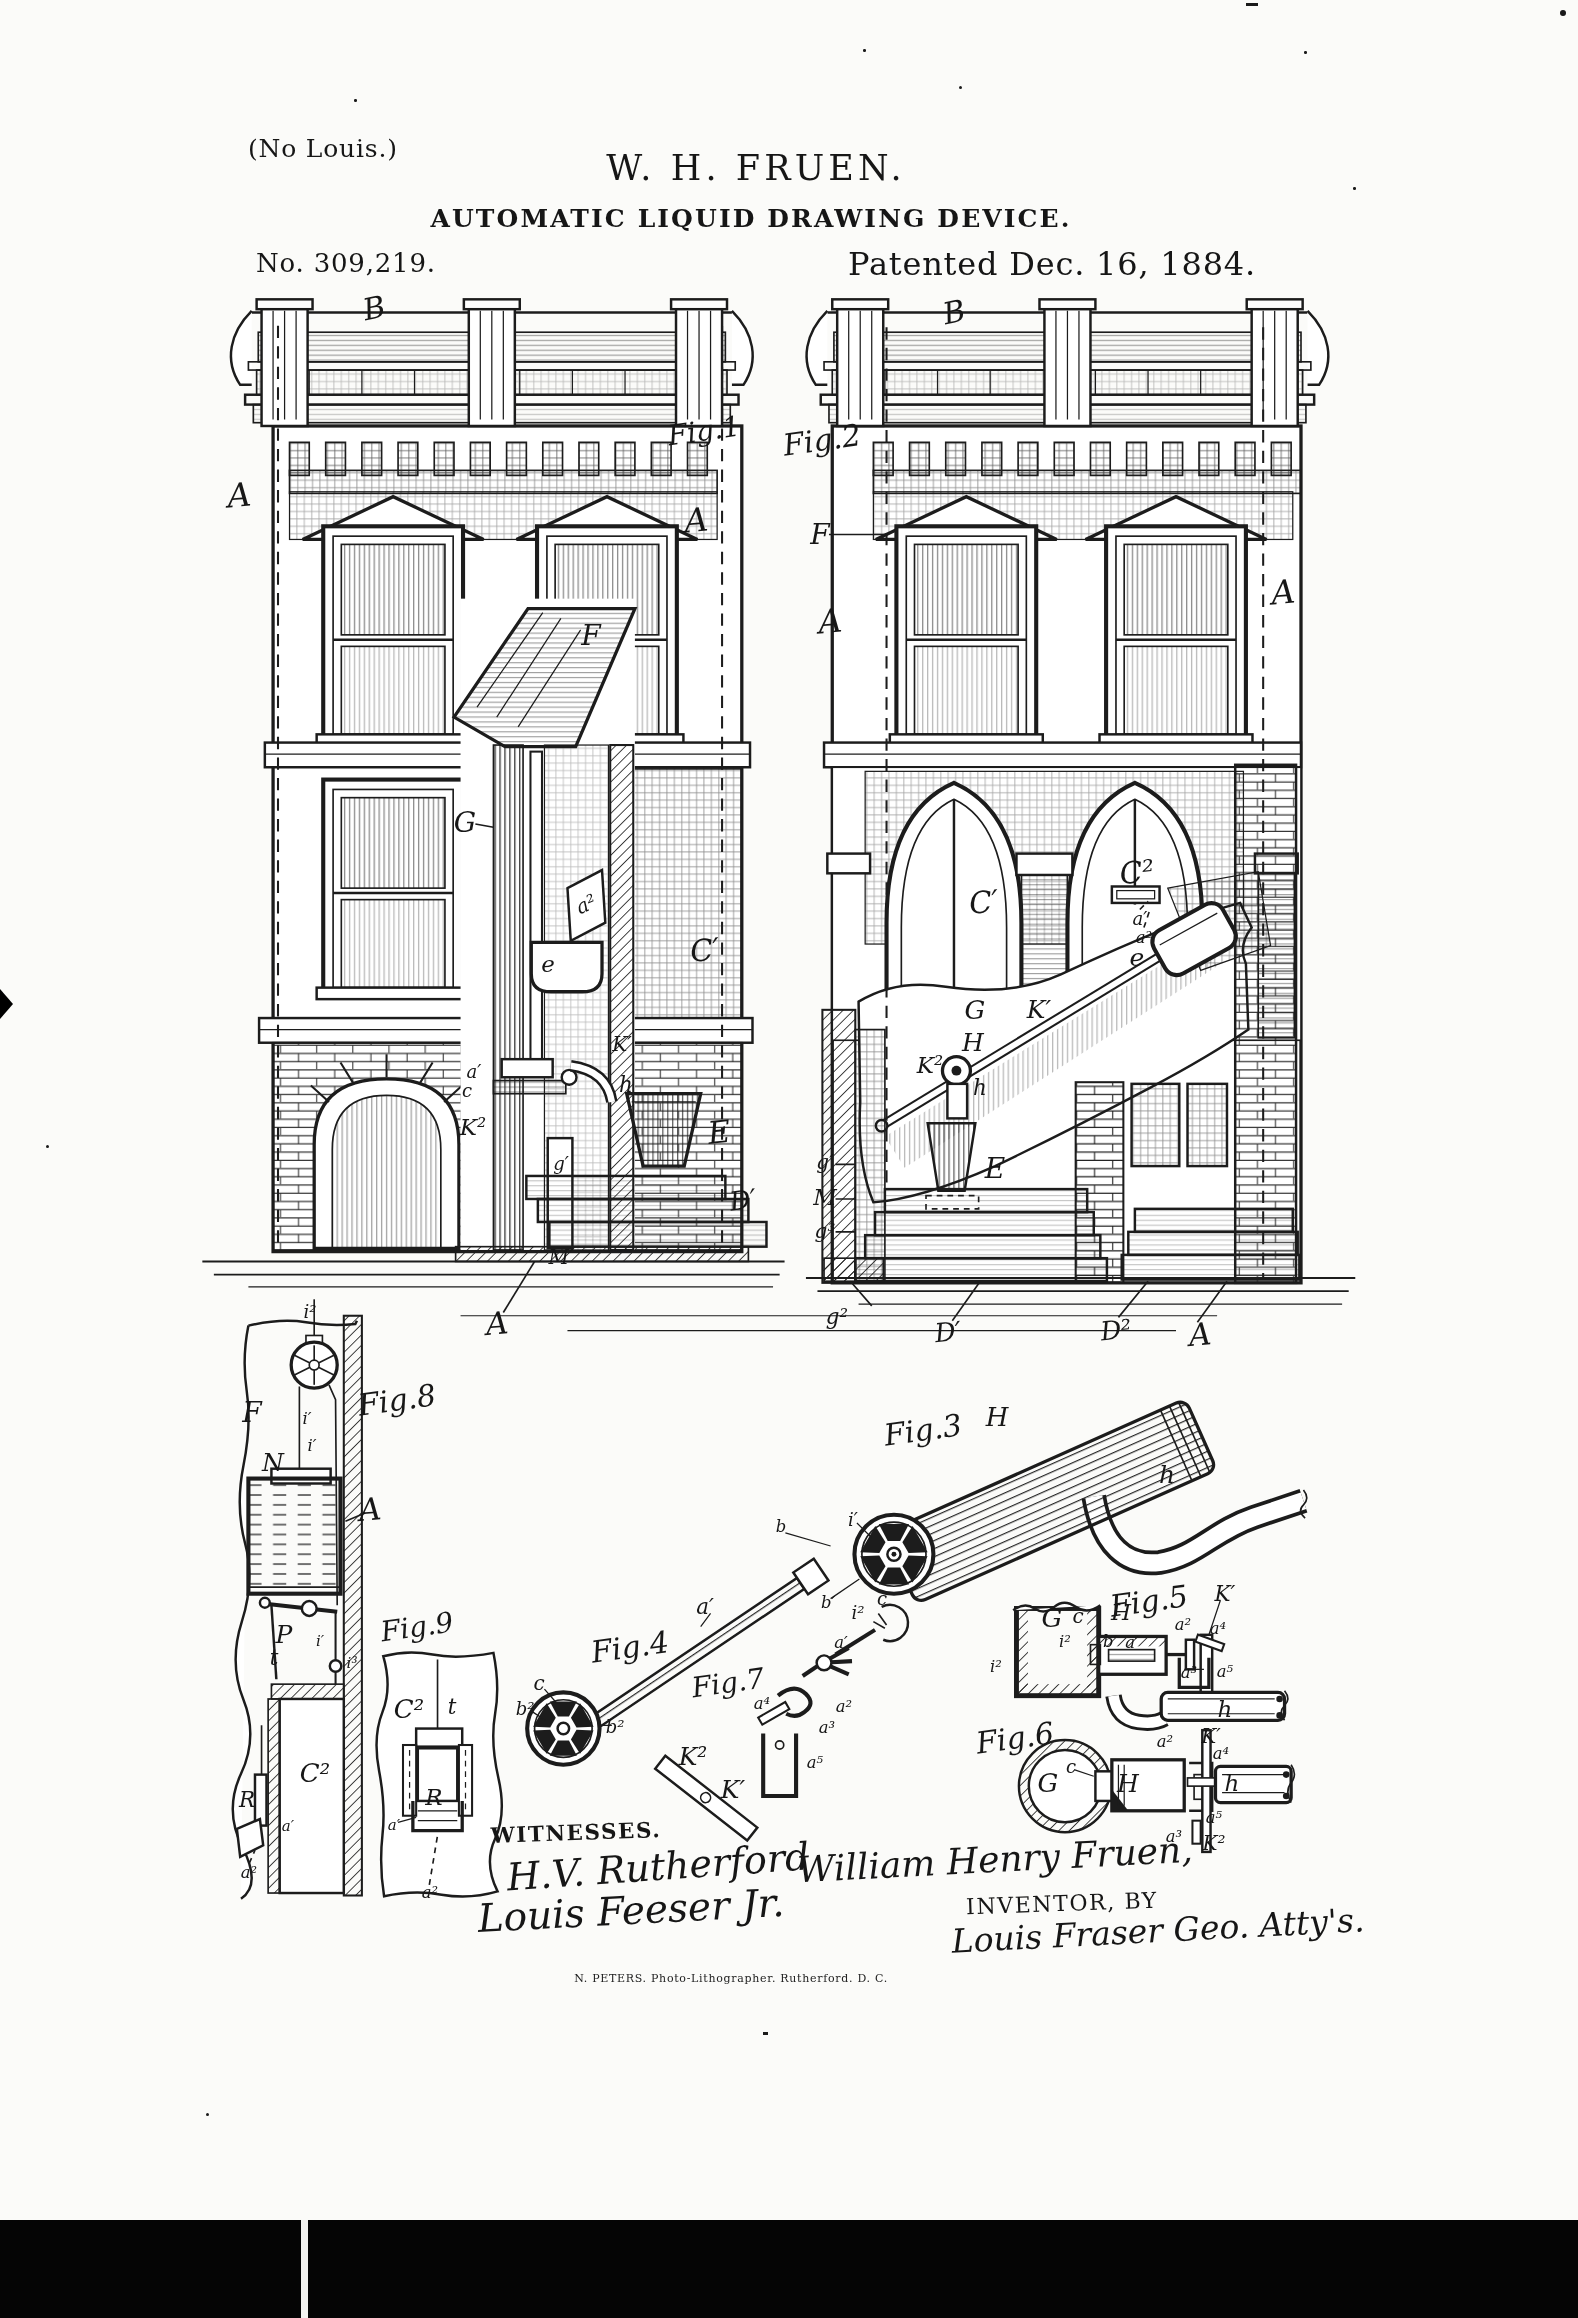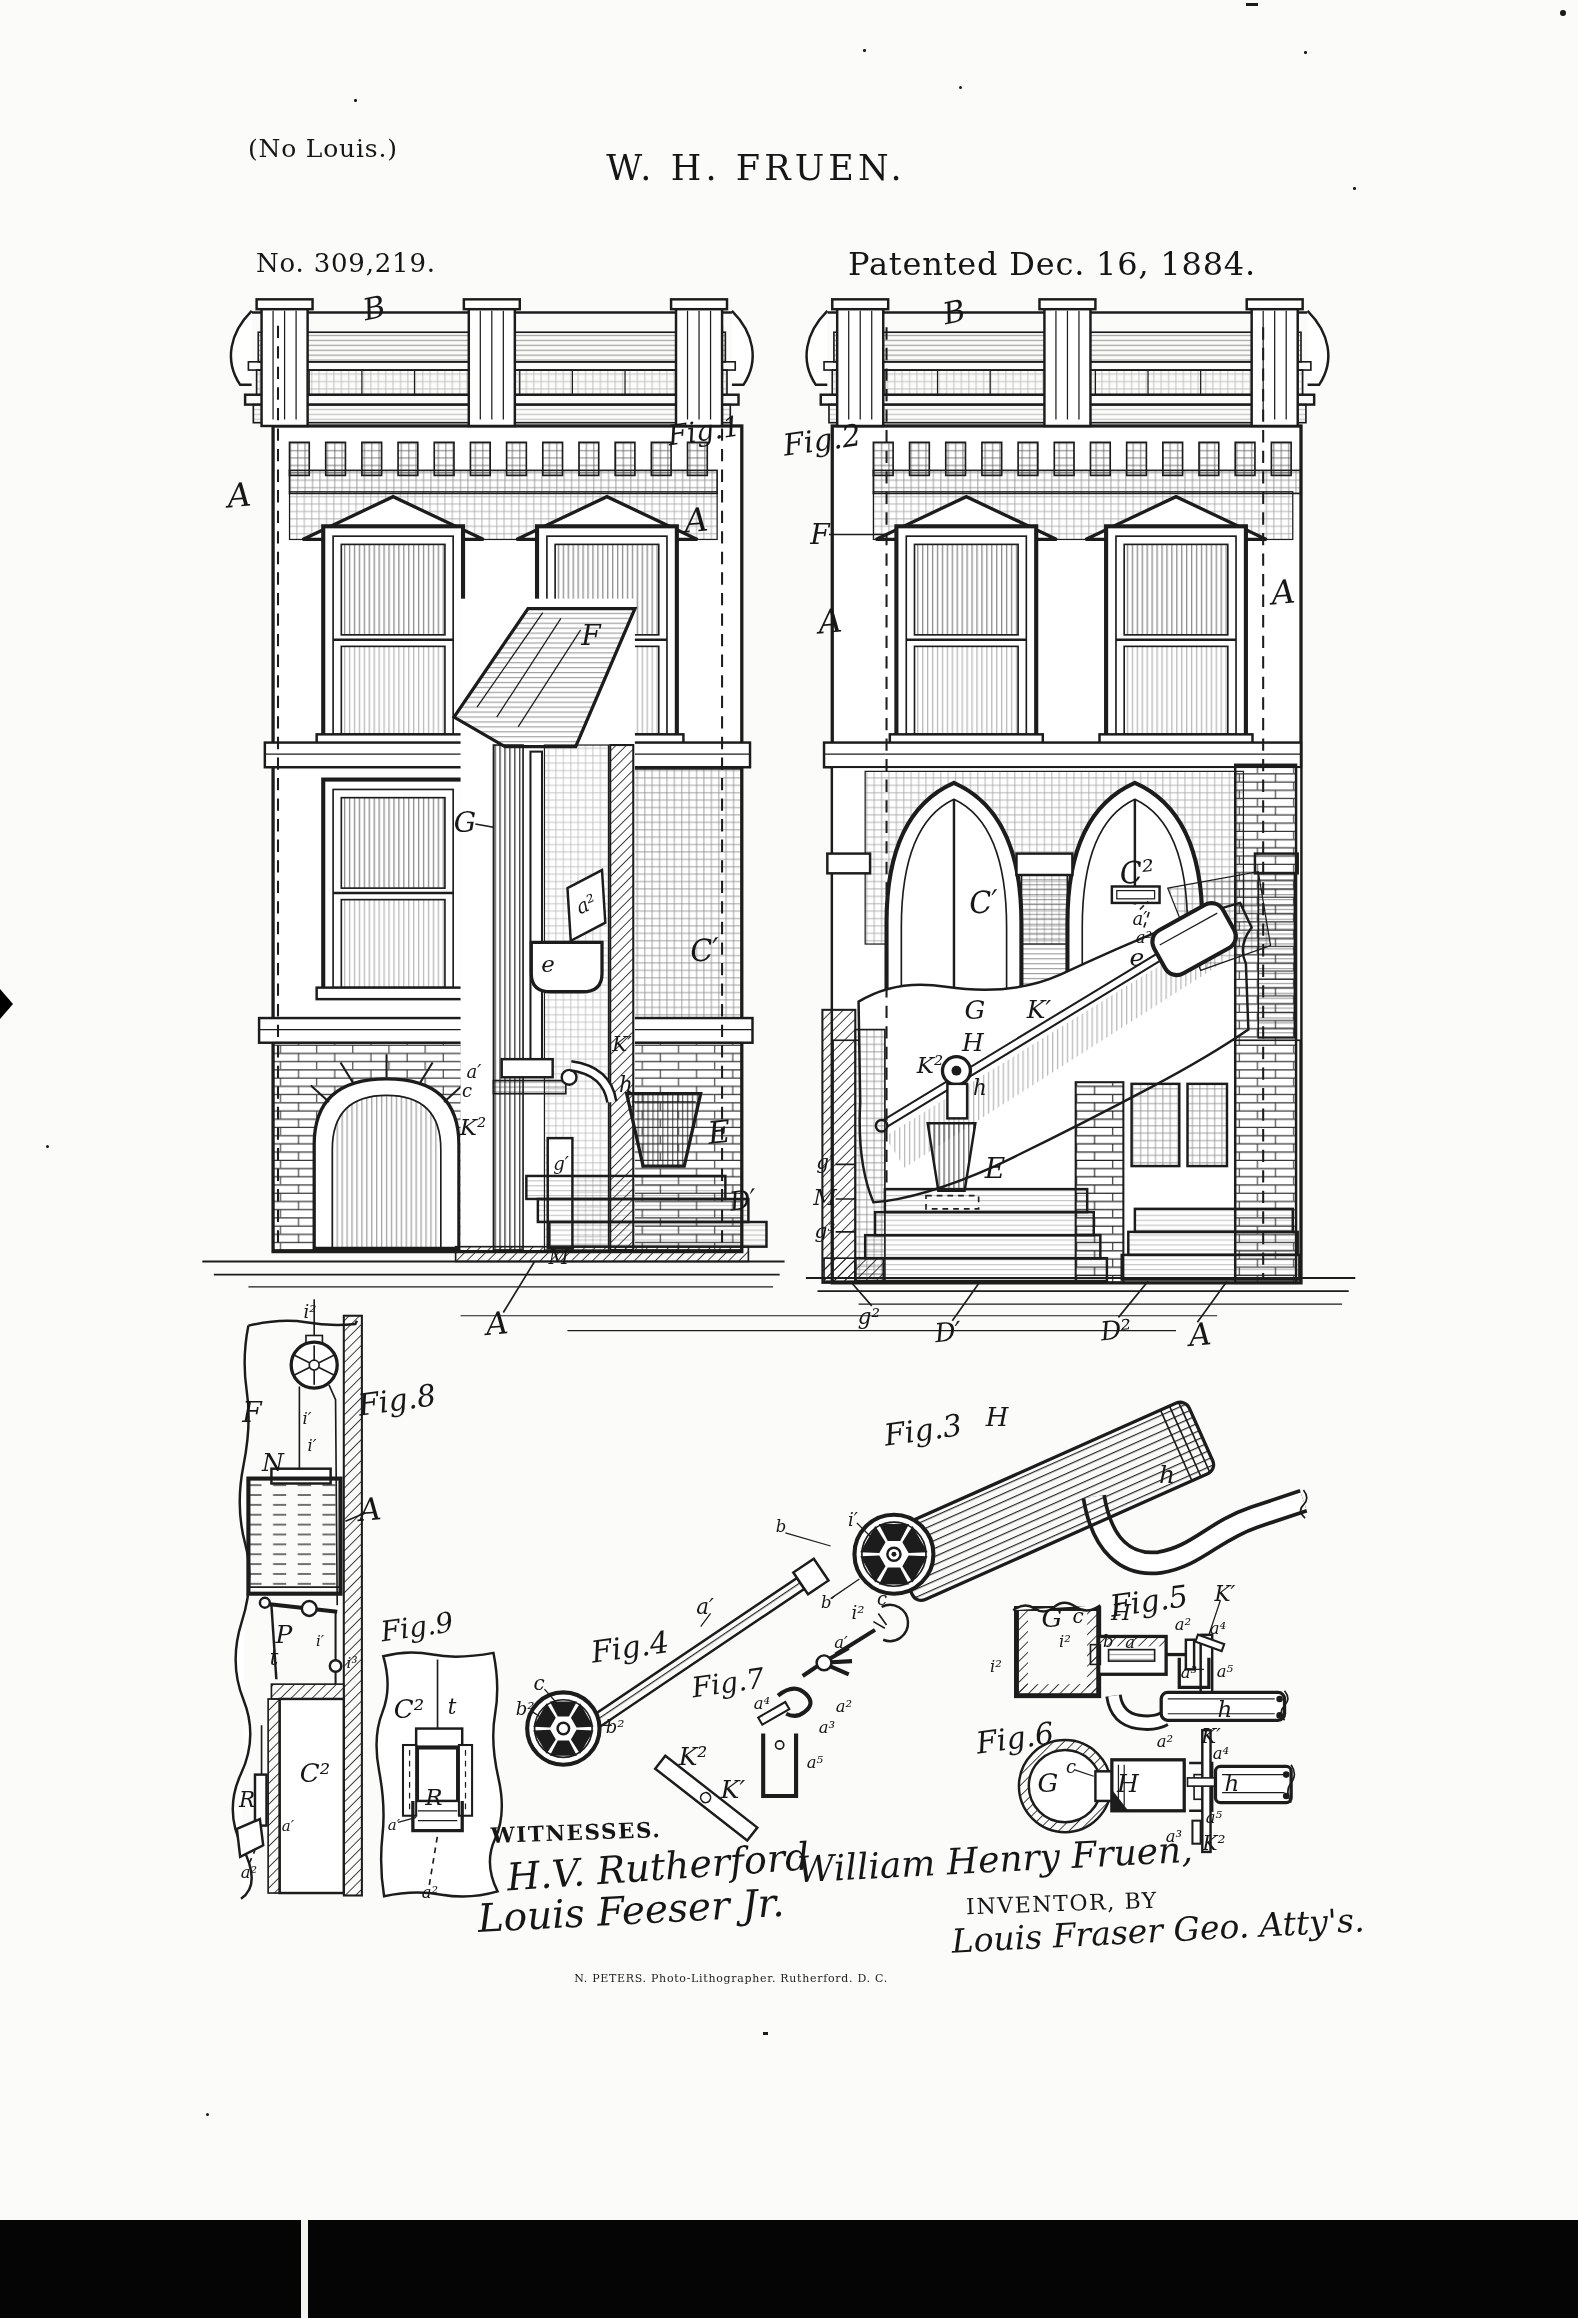--- a/index.html
+++ b/index.html
@@ -28,20 +28,21 @@
   .edgearrow{position:absolute;left:0;top:989px;width:0;height:0;
       border-top:15.6px solid transparent;border-bottom:15.6px solid transparent;border-left:13px solid #000;}
 </style>
 </head>
 <body>
 
 <div class="page">
 
   <div class="txt" style="left:248px;top:136px;font-size:25px;letter-spacing:0.8px;">(No Louis.)</div>
   <div class="txt ctr" style="left:756px;top:151px;font-size:35px;font-weight:normal;letter-spacing:4.1px;">W. H. FRUEN.</div>
+  <div class="txt ctr" style="left:751px;top:206px;font-size:25px;font-weight:bold;letter-spacing:2.1px;">AUTOMATIC LIQUID DRAWING DEVICE.</div>
   <div class="txt" style="left:256px;top:250px;font-size:26px;letter-spacing:0.8px;">No. 309,219.</div>
   <div class="txt ctr" style="left:1052px;top:248px;font-size:32px;letter-spacing:0.8px;">Patented Dec. 16, 1884.</div>
 
   <svg id="art" width="1579" height="2319" viewBox="0 0 1920 2820">
     <defs>
       <pattern id="hx" width="9" height="9" patternUnits="userSpaceOnUse" patternTransform="rotate(45)">
         <line x1="0" y1="0" x2="0" y2="9" stroke="#1c1c1c" stroke-width="2"></line>
       </pattern>
       <pattern id="vl" width="6" height="6" patternUnits="userSpaceOnUse">
         <line x1="2" y1="0" x2="2" y2="6" stroke="#1c1c1c" stroke-width="1.6"></line>
@@ -403,21 +404,21 @@
       <span class="lbl" style="left: 1137px; top: 957px; font-size: 25px; transform: translate(-50%, -50%) rotate(0deg);">e</span>
       <span class="lbl" style="left: 975px; top: 1010px; font-size: 26px; transform: translate(-50%, -50%) rotate(0deg);">G</span>
       <span class="lbl" style="left: 1039px; top: 1009px; font-size: 25px; transform: translate(-50%, -50%) rotate(0deg);">K′</span>
       <span class="lbl" style="left: 973px; top: 1042px; font-size: 25px; transform: translate(-50%, -50%) rotate(0deg);">H</span>
       <span class="lbl" style="left: 930px; top: 1065px; font-size: 23px; transform: translate(-50%, -50%) rotate(0deg);">K²</span>
       <span class="lbl" style="left: 980px; top: 1087px; font-size: 21.4px; transform: translate(-50%, -50%) rotate(0deg);">h</span>
       <span class="lbl" style="left: 995px; top: 1168px; font-size: 28px; transform: translate(-50%, -50%) rotate(0deg);">E</span>
       <span class="lbl" style="left: 825px; top: 1162px; font-size: 20px; transform: translate(-50%, -50%) rotate(0deg);">g′</span>
       <span class="lbl" style="left: 825px; top: 1197px; font-size: 23px; transform: translate(-50%, -50%) rotate(0deg);">M</span>
       <span class="lbl" style="left: 825px; top: 1231px; font-size: 20px; transform: translate(-50%, -50%) rotate(0deg);">g³</span>
-      <span class="lbl" style="left: 869px; top: 1316px; font-size: 21.4px; transform: translate(-50%, -50%) rotate(0deg);">g²</span>
+      <span class="lbl" style="left: 837px; top: 1316px; font-size: 21.4px; transform: translate(-50%, -50%) rotate(0deg);">g²</span>
       <span class="lbl" style="left: 948px; top: 1332px; font-size: 26px; transform: translate(-50%, -50%) rotate(-6deg);">D′</span>
       <span class="lbl" style="left: 1116px; top: 1330px; font-size: 26px; transform: translate(-50%, -50%) rotate(-6deg);">D²</span>
       <span class="lbl" style="left: 1200px; top: 1334px; font-size: 31px; transform: translate(-50%, -50%) rotate(-5deg);">A</span>
       <span class="lbl" style="left: 310px; top: 1311px; font-size: 18px; transform: translate(-50%, -50%) rotate(0deg);">i²</span>
       <span class="lbl" style="left: 397px; top: 1400px; font-size: 30px; transform: translate(-50%, -50%) rotate(-8deg);">Fig.8</span>
       <span class="lbl" style="left: 252px; top: 1412px; font-size: 28px; transform: translate(-50%, -50%) rotate(0deg);">F</span>
       <span class="lbl" style="left: 307px; top: 1418px; font-size: 16.4px; transform: translate(-50%, -50%) rotate(0deg);">i′</span>
       <span class="lbl" style="left: 312px; top: 1445px; font-size: 16.4px; transform: translate(-50%, -50%) rotate(0deg);">i′</span>
       <span class="lbl" style="left: 273px; top: 1462px; font-size: 25px; transform: translate(-50%, -50%) rotate(0deg);">N</span>
       <span class="lbl" style="left: 370px; top: 1509px; font-size: 31px; transform: translate(-50%, -50%) rotate(-5deg);">A</span>

